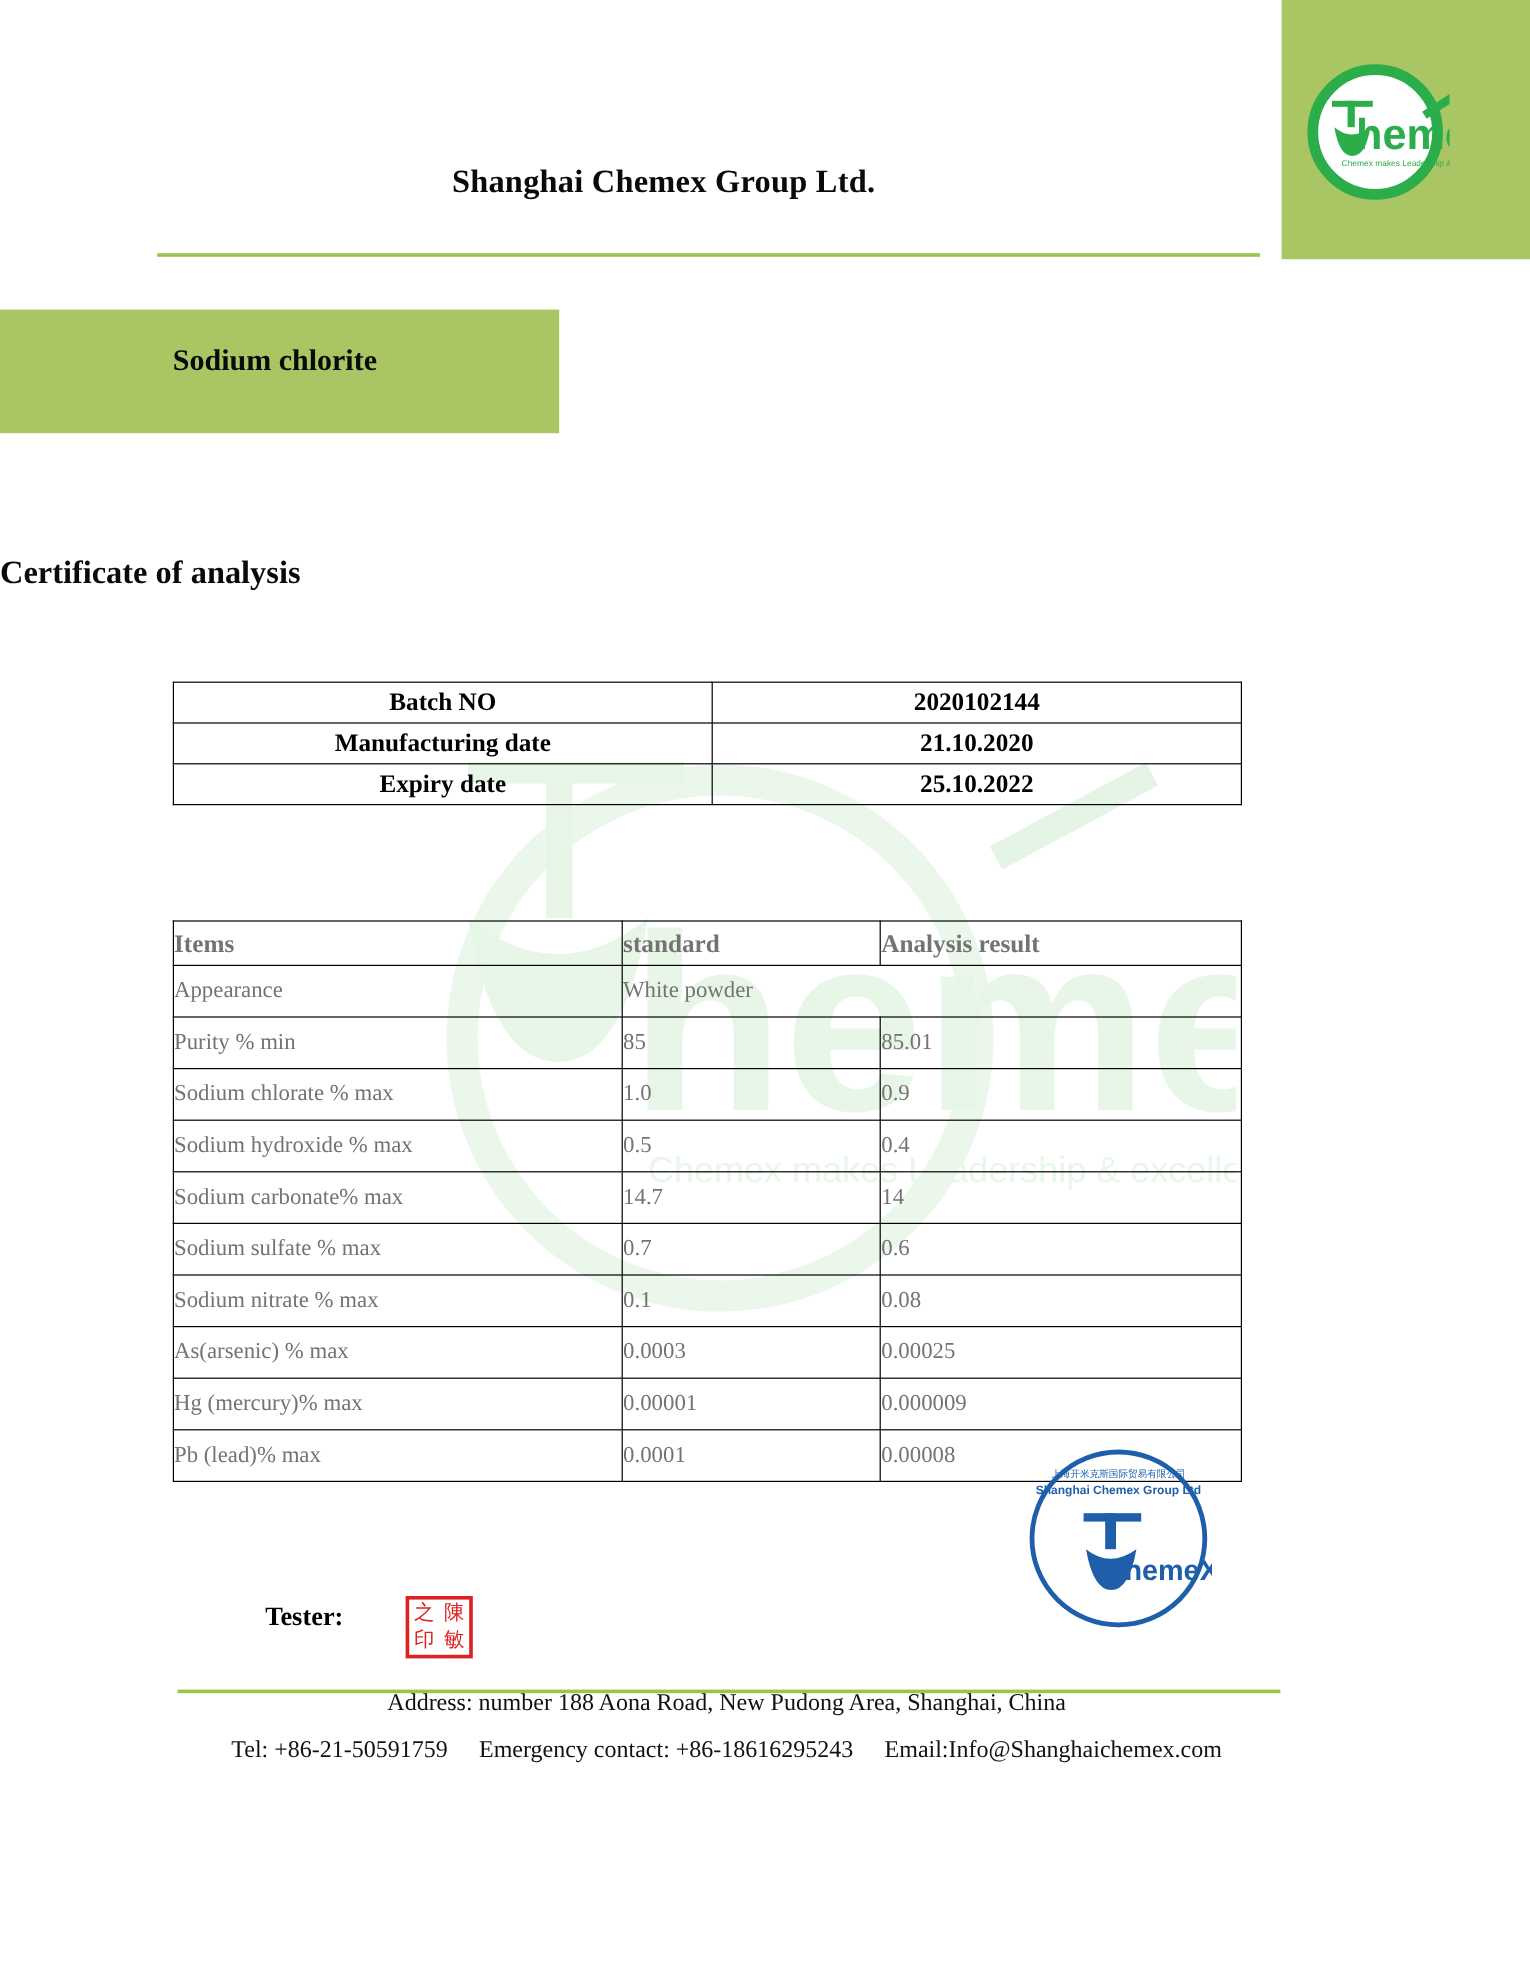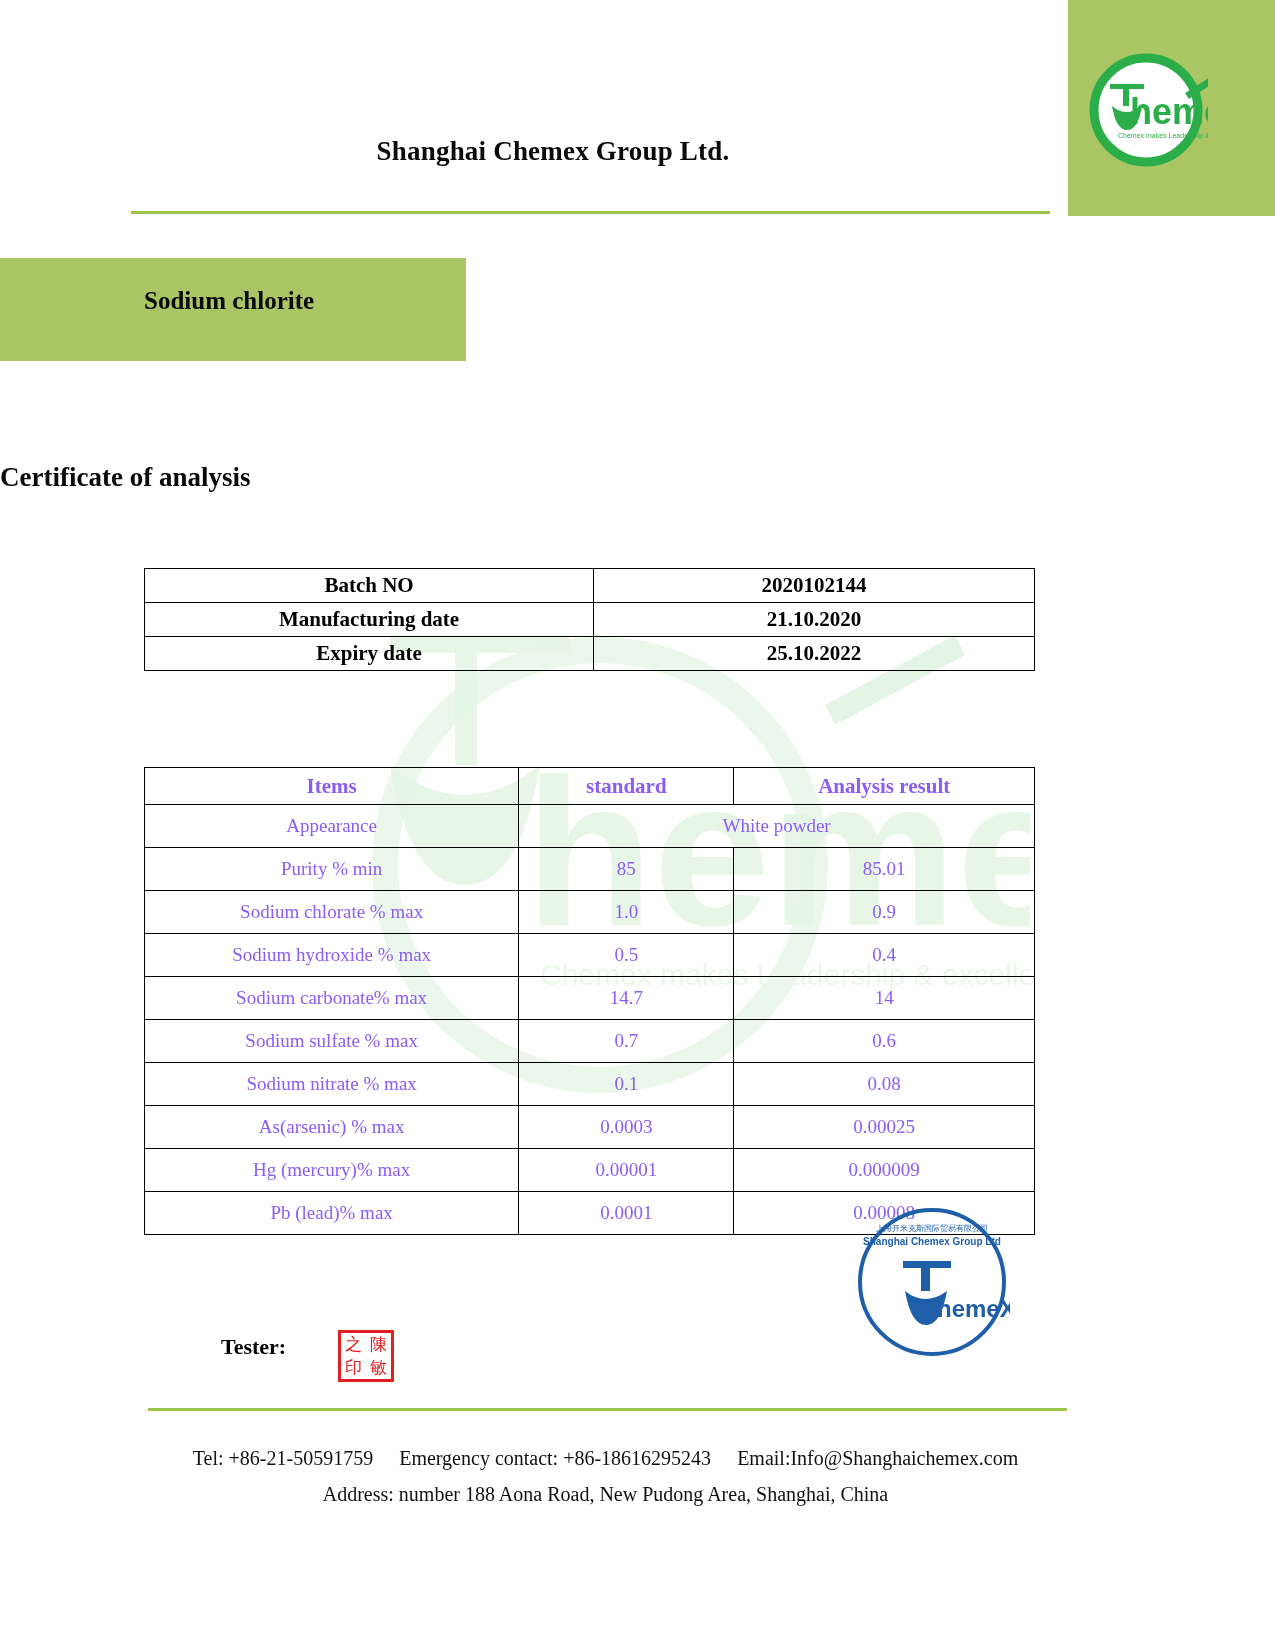--- a/index.html
+++ b/index.html
@@ -125,22 +125,22 @@
     left: 144px;
     top: 767px;
     width: 891px;
     border-collapse: collapse;
     z-index: 2;
     background: transparent;
   }
   .analysis-table th,
   .analysis-table td {
     border: 1.6px solid #000;
-    text-align: center;
-    color: #8b5cf6;
+    text-align: left;
+    color: #737373;
     padding: 0;
   }
   .analysis-table th {
     height: 36px;
     font-size: 21px;
     font-weight: bold;
   }
   .analysis-table td {
     height: 42px;
     font-size: 19px;
@@ -203,21 +203,21 @@
     z-index: 2;
   }
   .footer-line {
     position: absolute;
     width: 1211px;
     text-align: center;
     font-size: 20px;
     color: #111;
     z-index: 2;
   }
-  .footer-line.l1 { top: 1483px; }
+  .footer-line.l1 { top: 1408px; }
   .footer-line.l2 { top: 1447px; }
   .footer-line .gap { display: inline-block; width: 16px; }
 </style>
 </head>
 <body>
 
 <div class="watermark">
   <svg viewBox="0 0 760 560" width="760" height="560">
     <g fill="none" stroke="#cdeccd" stroke-width="26" opacity="0.85">
       <circle cx="330" cy="250" r="215"></circle>

